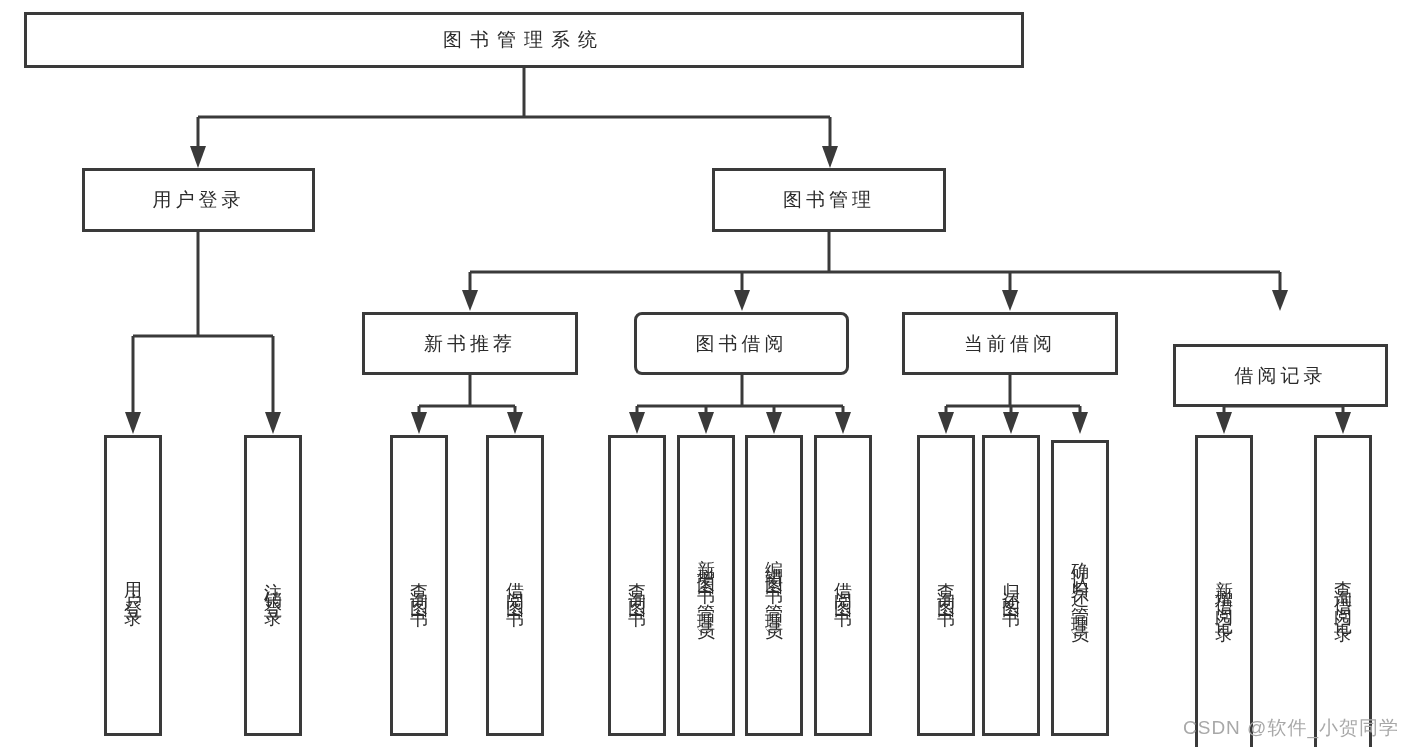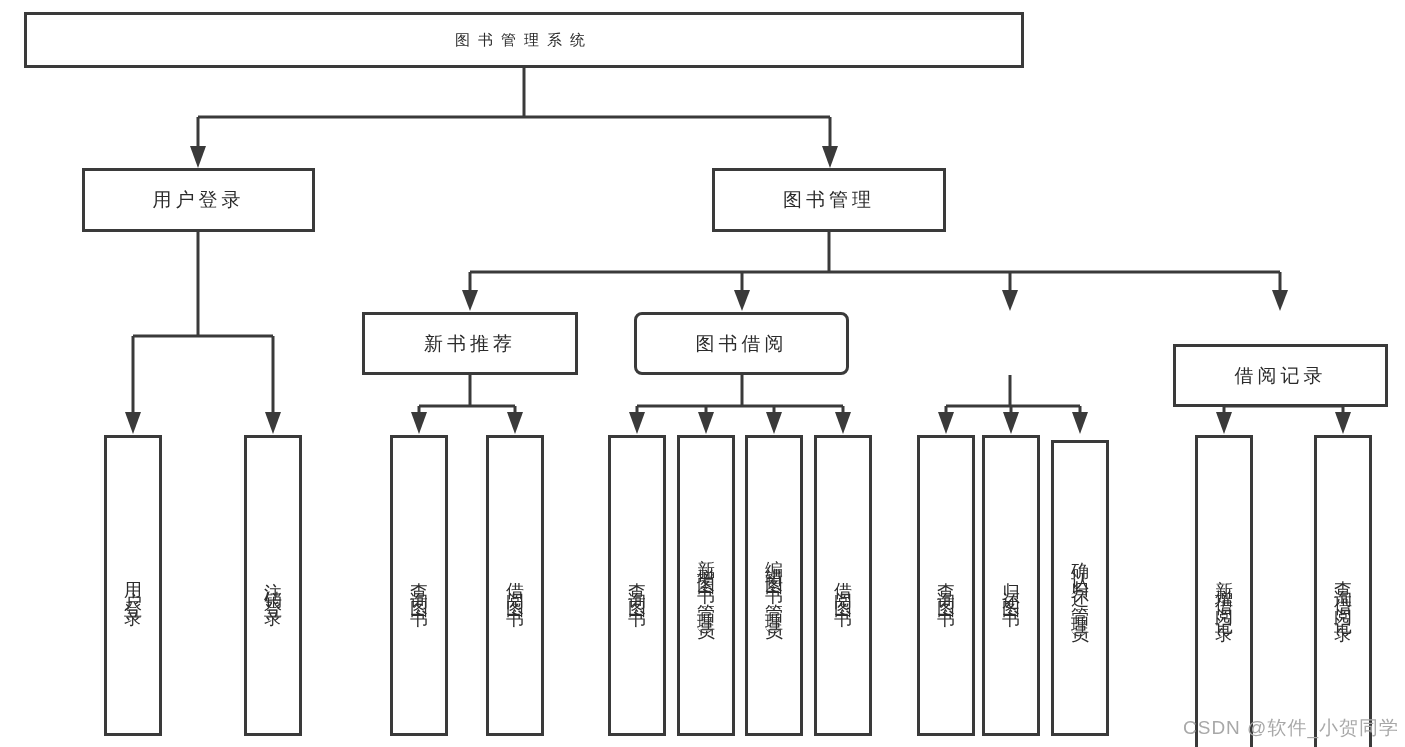--- a/index.html
+++ b/index.html
@@ -22,21 +22,21 @@
   .ahead{fill:var(--line);stroke:none;}
   .node{
     position:absolute;
     box-sizing:border-box;
     background:#fff;
     border:3px solid var(--line);
     display:flex;align-items:center;justify-content:center;
     z-index:2;
     text-align:center;
   }
-  .node.root{font-size:15px;letter-spacing:8px;}
+  .node.root{font-size:19px;letter-spacing:8px;}
   .node.branch{font-size:19px;letter-spacing:4px;}
   .node.leaf{z-index:2;}
   .leaf .vtext{
     writing-mode:vertical-rl;
     text-orientation:mixed;
     font-size:18px;
     letter-spacing:9px;
     line-height:1;
     white-space:nowrap;
   }
@@ -141,20 +141,23 @@
   <div class="node branch" style="left:712px;top:168px;width:234px;height:64px;">
     <span>图书管理</span>
   </div>
 
   <div class="node branch" style="left:362px;top:312px;width:216px;height:63px;">
     <span>新书推荐</span>
   </div>
   <div class="node branch" style="left:634px;top:312px;width:215px;height:63px;border-radius:8px;">
     <span>图书借阅</span>
   </div>
+  <div class="node branch" style="left:902px;top:312px;width:216px;height:63px;">
+    <span>当前借阅</span>
+  </div>
   <div class="node branch" style="left:1173px;top:312px;width:215px;height:63px;margin-top:32px;">
     <span>借阅记录</span>
   </div>
 
   <div class="node leaf" style="left:104px;top:435px;width:58px;height:301px;">
     <span class="vtext">用户登录</span>
   </div>
   <div class="node leaf" style="left:244px;top:435px;width:58px;height:301px;">
     <span class="vtext">注销登录</span>
   </div>

